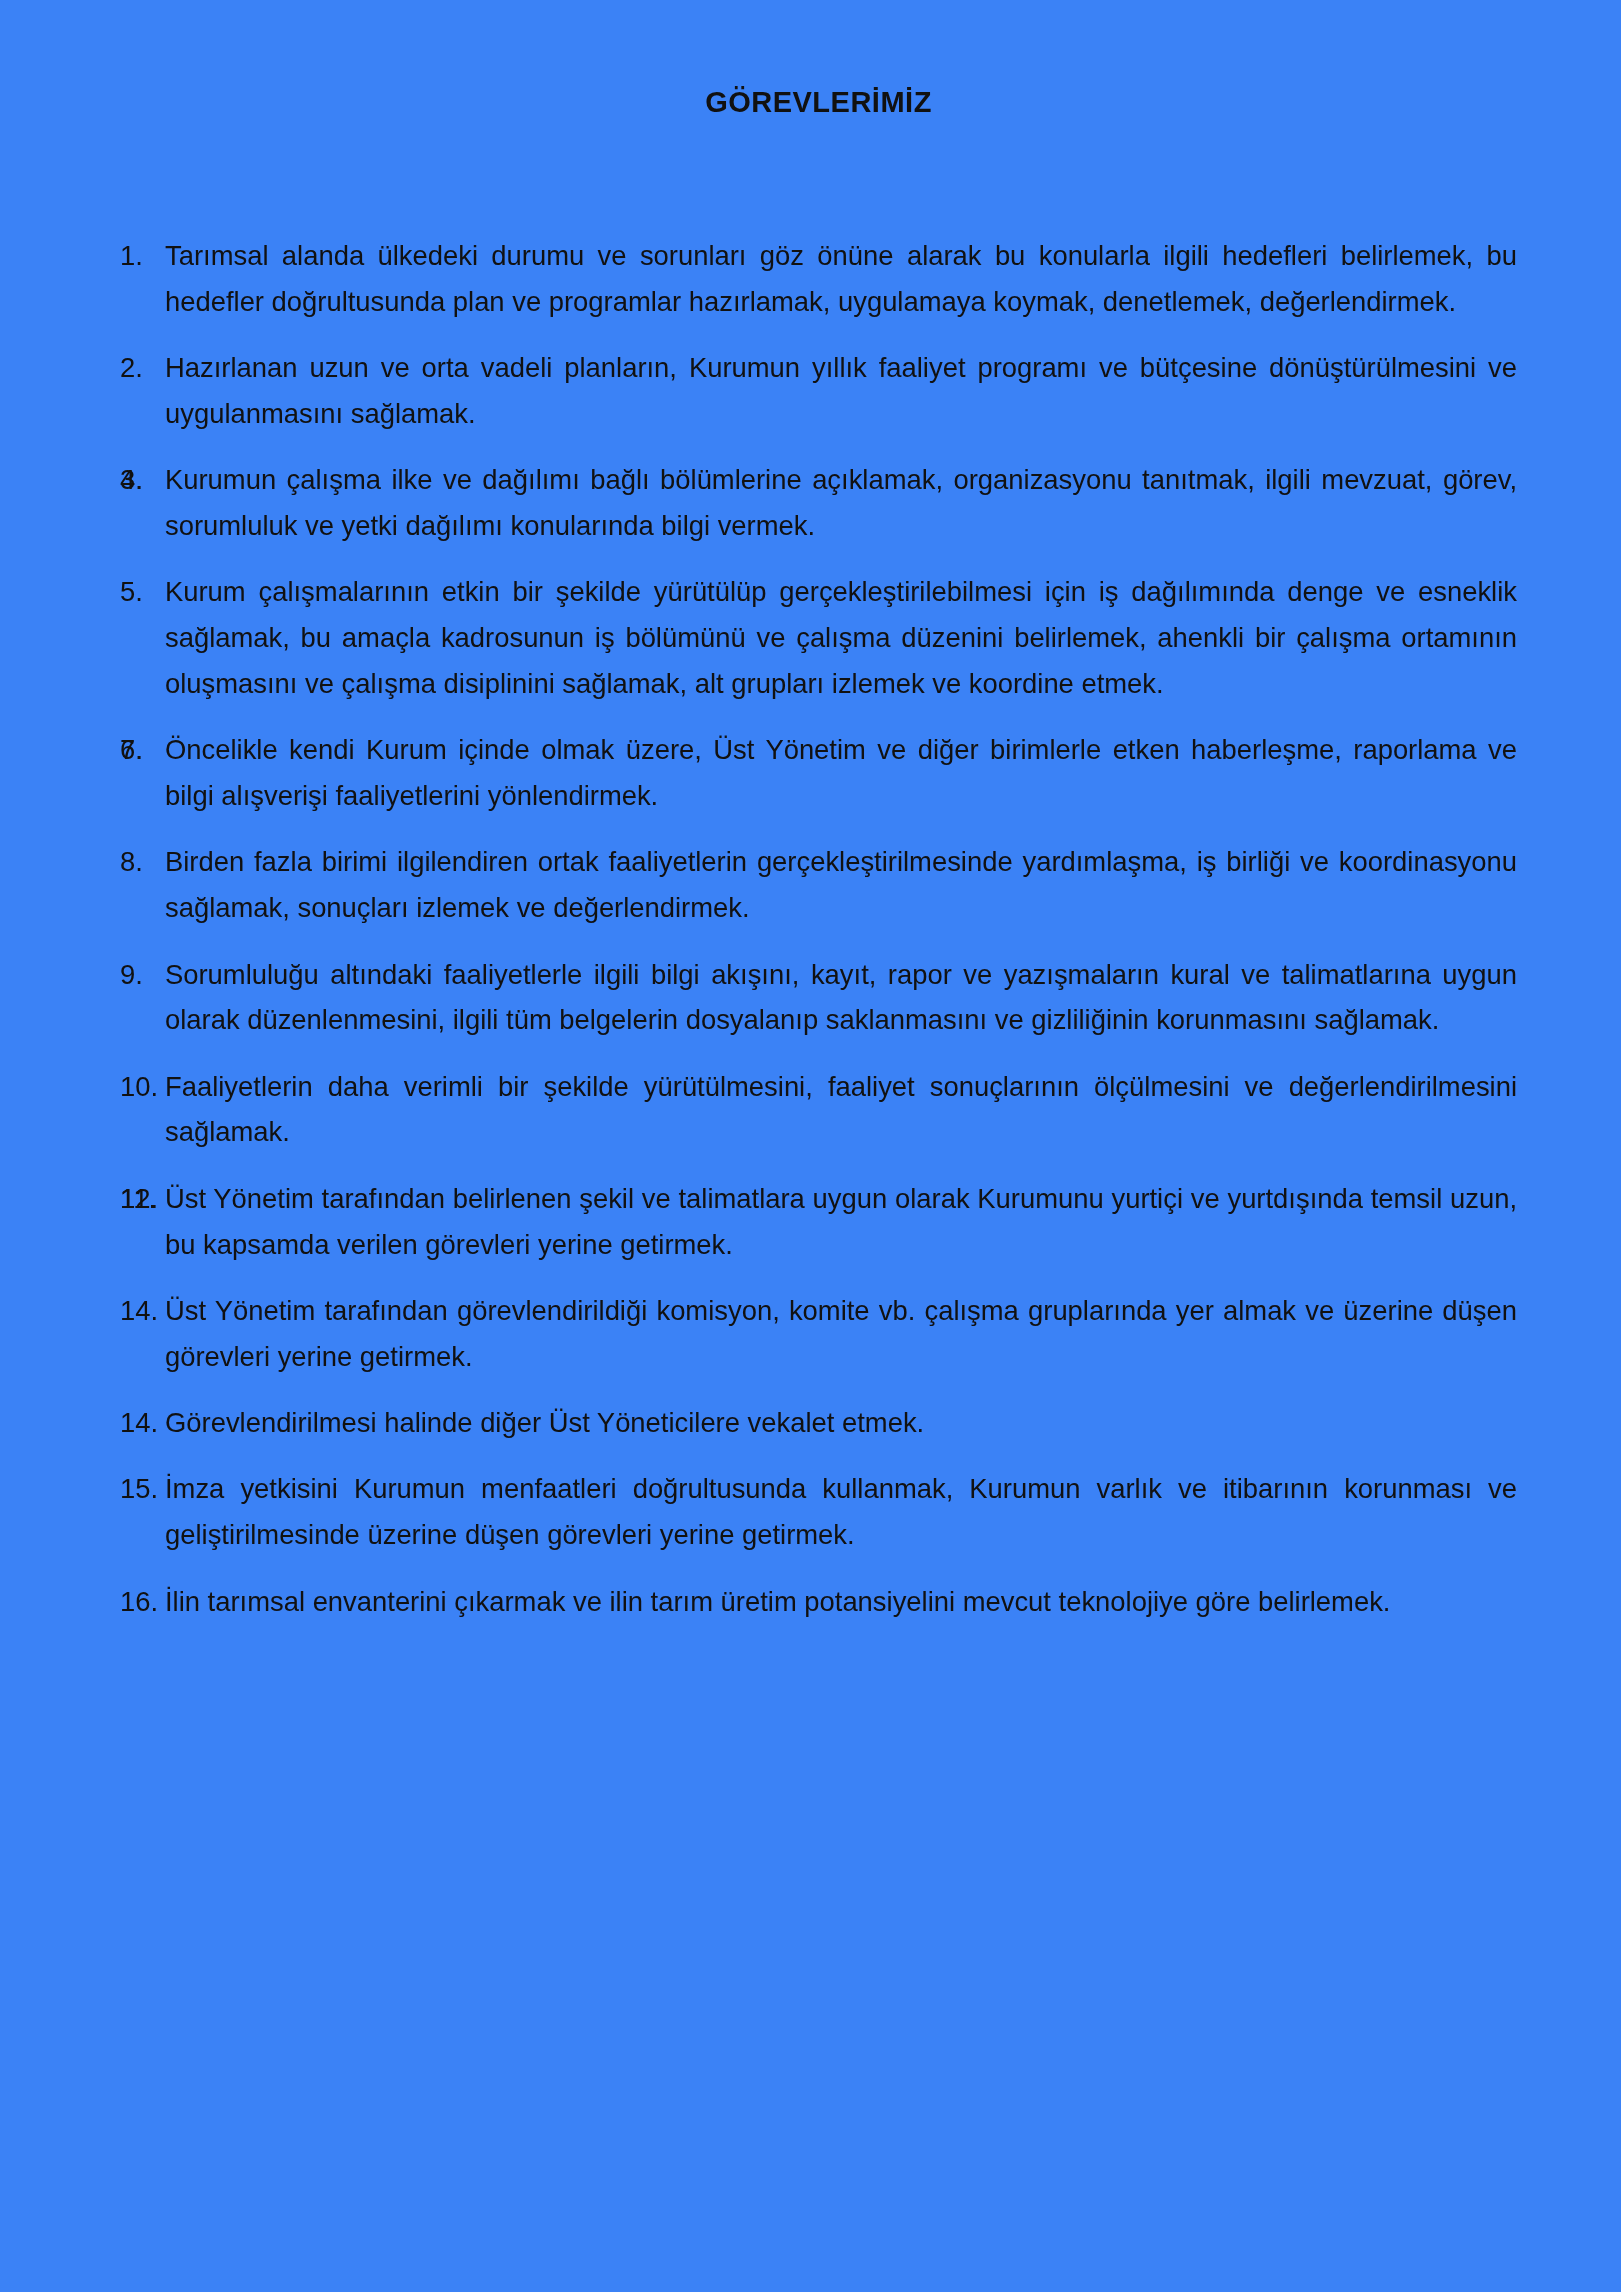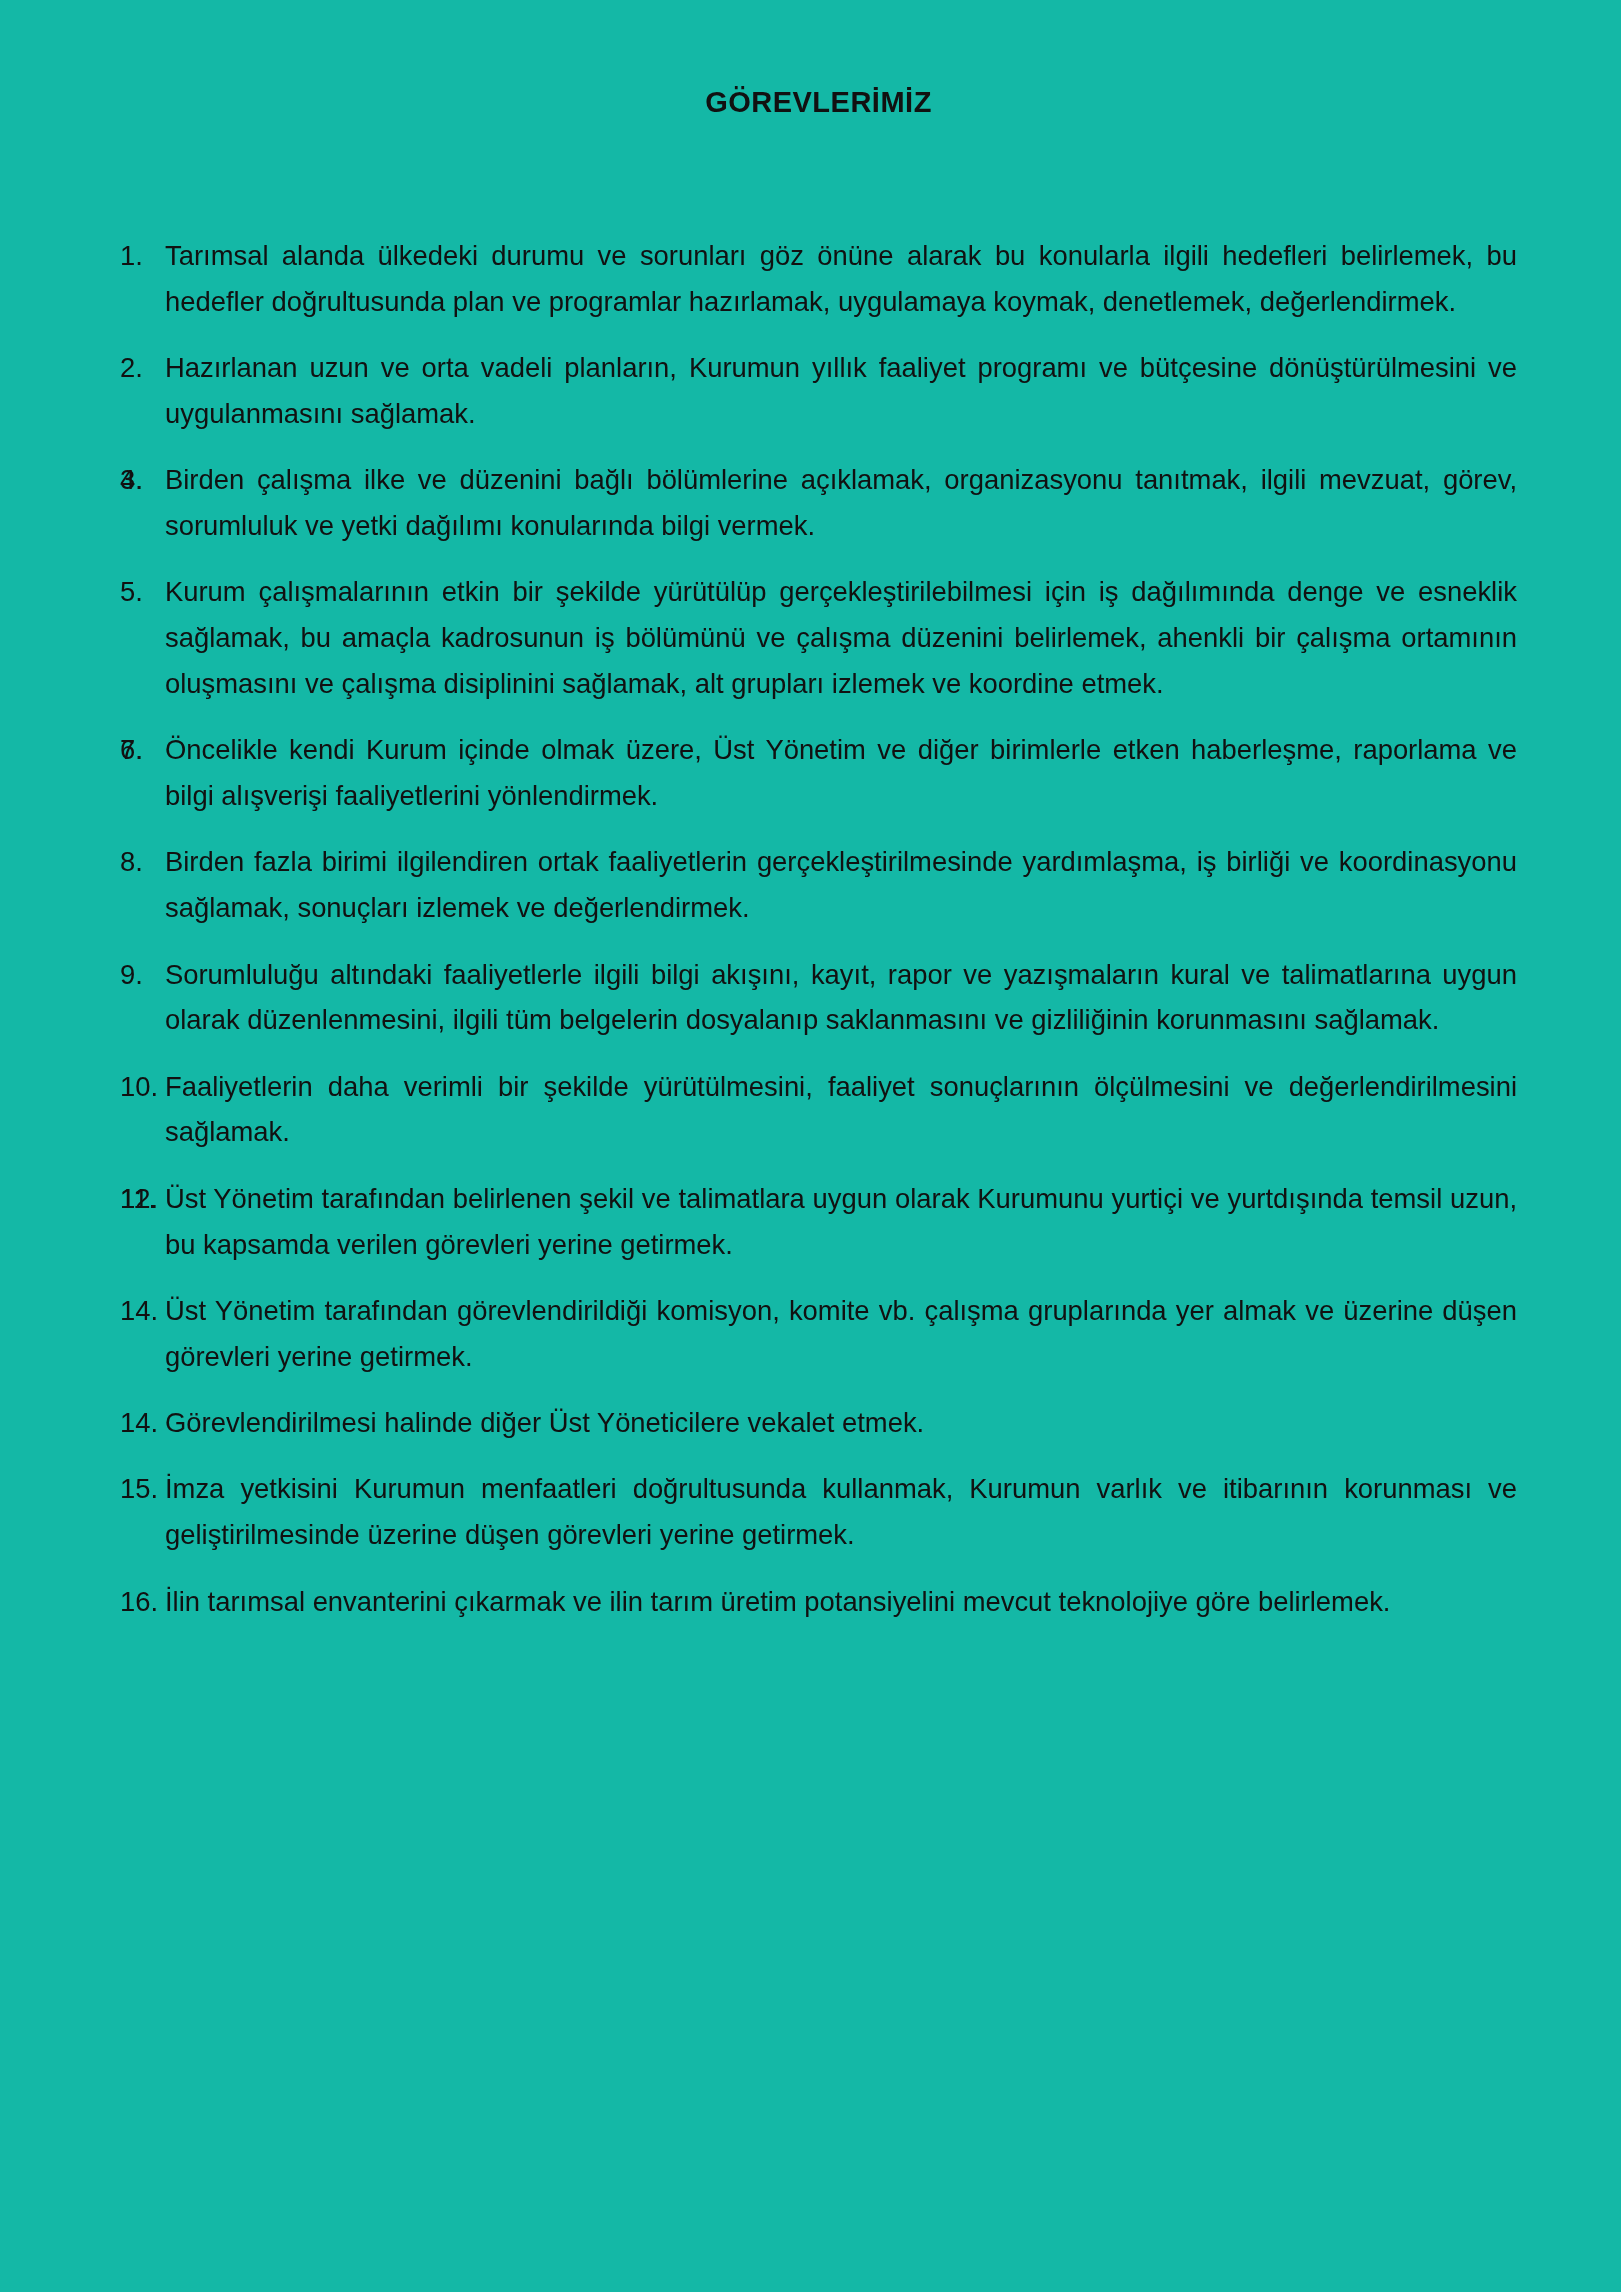--- a/index.html
+++ b/index.html
@@ -4,21 +4,21 @@
 <style>
   html, body {
     margin: 0;
     padding: 0;
     background: #ffffff;
   }
   .page {
     width: 1621px;
     height: 2293px;
     margin: 0 auto;
-    background: #14b8a6;
+    background: #3b82f6;
     box-sizing: border-box;
     padding: 86px 104px 59px 120px;
     font-family: "Liberation Sans", "DejaVu Sans", sans-serif;
     color: #111111;
     overflow: hidden;
   }
   .doc-title {
     text-align: center;
     font-size: 29px;
     font-weight: 700;
@@ -49,21 +49,21 @@
 </head>
 <body>
 
 <div class="page">
   <h1 class="doc-title">GÖREVLERİMİZ</h1>
 
   <ol class="duties">
       <li><span class="num">1.</span><span class="txt">Tarımsal alanda ülkedeki durumu ve sorunları göz önüne alarak bu konularla ilgili hedefleri belirlemek, bu hedefler doğrultusunda plan ve programlar hazırlamak, uygulamaya koymak, denetlemek, değerlendirmek.</span></li>
       <li><span class="num">2.</span><span class="txt">Hazırlanan uzun ve orta vadeli planların, Kurumun yıllık faaliyet programı ve bütçesine dönüştürülmesini ve uygulanmasını sağlamak.</span></li>
       <li><span class="num">3.</span></li>
-      <li><span class="num">4.</span><span class="txt">Birden çalışma ilke ve düzenini bağlı bölümlerine açıklamak, organizasyonu tanıtmak, ilgili mevzuat, görev, sorumluluk ve yetki dağılımı konularında bilgi vermek.</span></li>
+      <li><span class="num">4.</span><span class="txt">Kurumun çalışma ilke ve dağılımı bağlı bölümlerine açıklamak, organizasyonu tanıtmak, ilgili mevzuat, görev, sorumluluk ve yetki dağılımı konularında bilgi vermek.</span></li>
       <li><span class="num">5.</span><span class="txt">Kurum çalışmalarının etkin bir şekilde yürütülüp gerçekleştirilebilmesi için iş dağılımında denge ve esneklik sağlamak, bu amaçla kadrosunun iş bölümünü ve çalışma düzenini belirlemek, ahenkli bir çalışma ortamının oluşmasını ve çalışma disiplinini sağlamak, alt grupları izlemek ve koordine etmek.</span></li>
       <li><span class="num">6.</span></li>
       <li><span class="num">7.</span><span class="txt">Öncelikle kendi Kurum içinde olmak üzere, Üst Yönetim ve diğer birimlerle etken haberleşme, raporlama ve bilgi alışverişi faaliyetlerini yönlendirmek.</span></li>
       <li><span class="num">8.</span><span class="txt">Birden fazla birimi ilgilendiren ortak faaliyetlerin gerçekleştirilmesinde yardımlaşma, iş birliği ve koordinasyonu sağlamak, sonuçları izlemek ve değerlendirmek.</span></li>
       <li><span class="num">9.</span><span class="txt">Sorumluluğu altındaki faaliyetlerle ilgili bilgi akışını, kayıt, rapor ve yazışmaların kural ve talimatlarına uygun olarak düzenlenmesini, ilgili tüm belgelerin dosyalanıp saklanmasını ve gizliliğinin korunmasını sağlamak.</span></li>
       <li><span class="num">10.</span><span class="txt">Faaliyetlerin daha verimli bir şekilde yürütülmesini, faaliyet sonuçlarının ölçülmesini ve değerlendirilmesini sağlamak.</span></li>
       <li><span class="num">11.</span></li>
       <li><span class="num">12.</span><span class="txt">Üst Yönetim tarafından belirlenen şekil ve talimatlara uygun olarak Kurumunu yurtiçi ve yurtdışında temsil uzun, bu kapsamda verilen görevleri yerine getirmek.</span></li>
       <li><span class="num">14.</span><span class="txt">Üst Yönetim tarafından görevlendirildiği komisyon, komite vb. çalışma gruplarında yer almak ve üzerine düşen görevleri yerine getirmek.</span></li>
       <li><span class="num">14.</span><span class="txt">Görevlendirilmesi halinde diğer Üst Yöneticilere vekalet etmek.</span></li>

